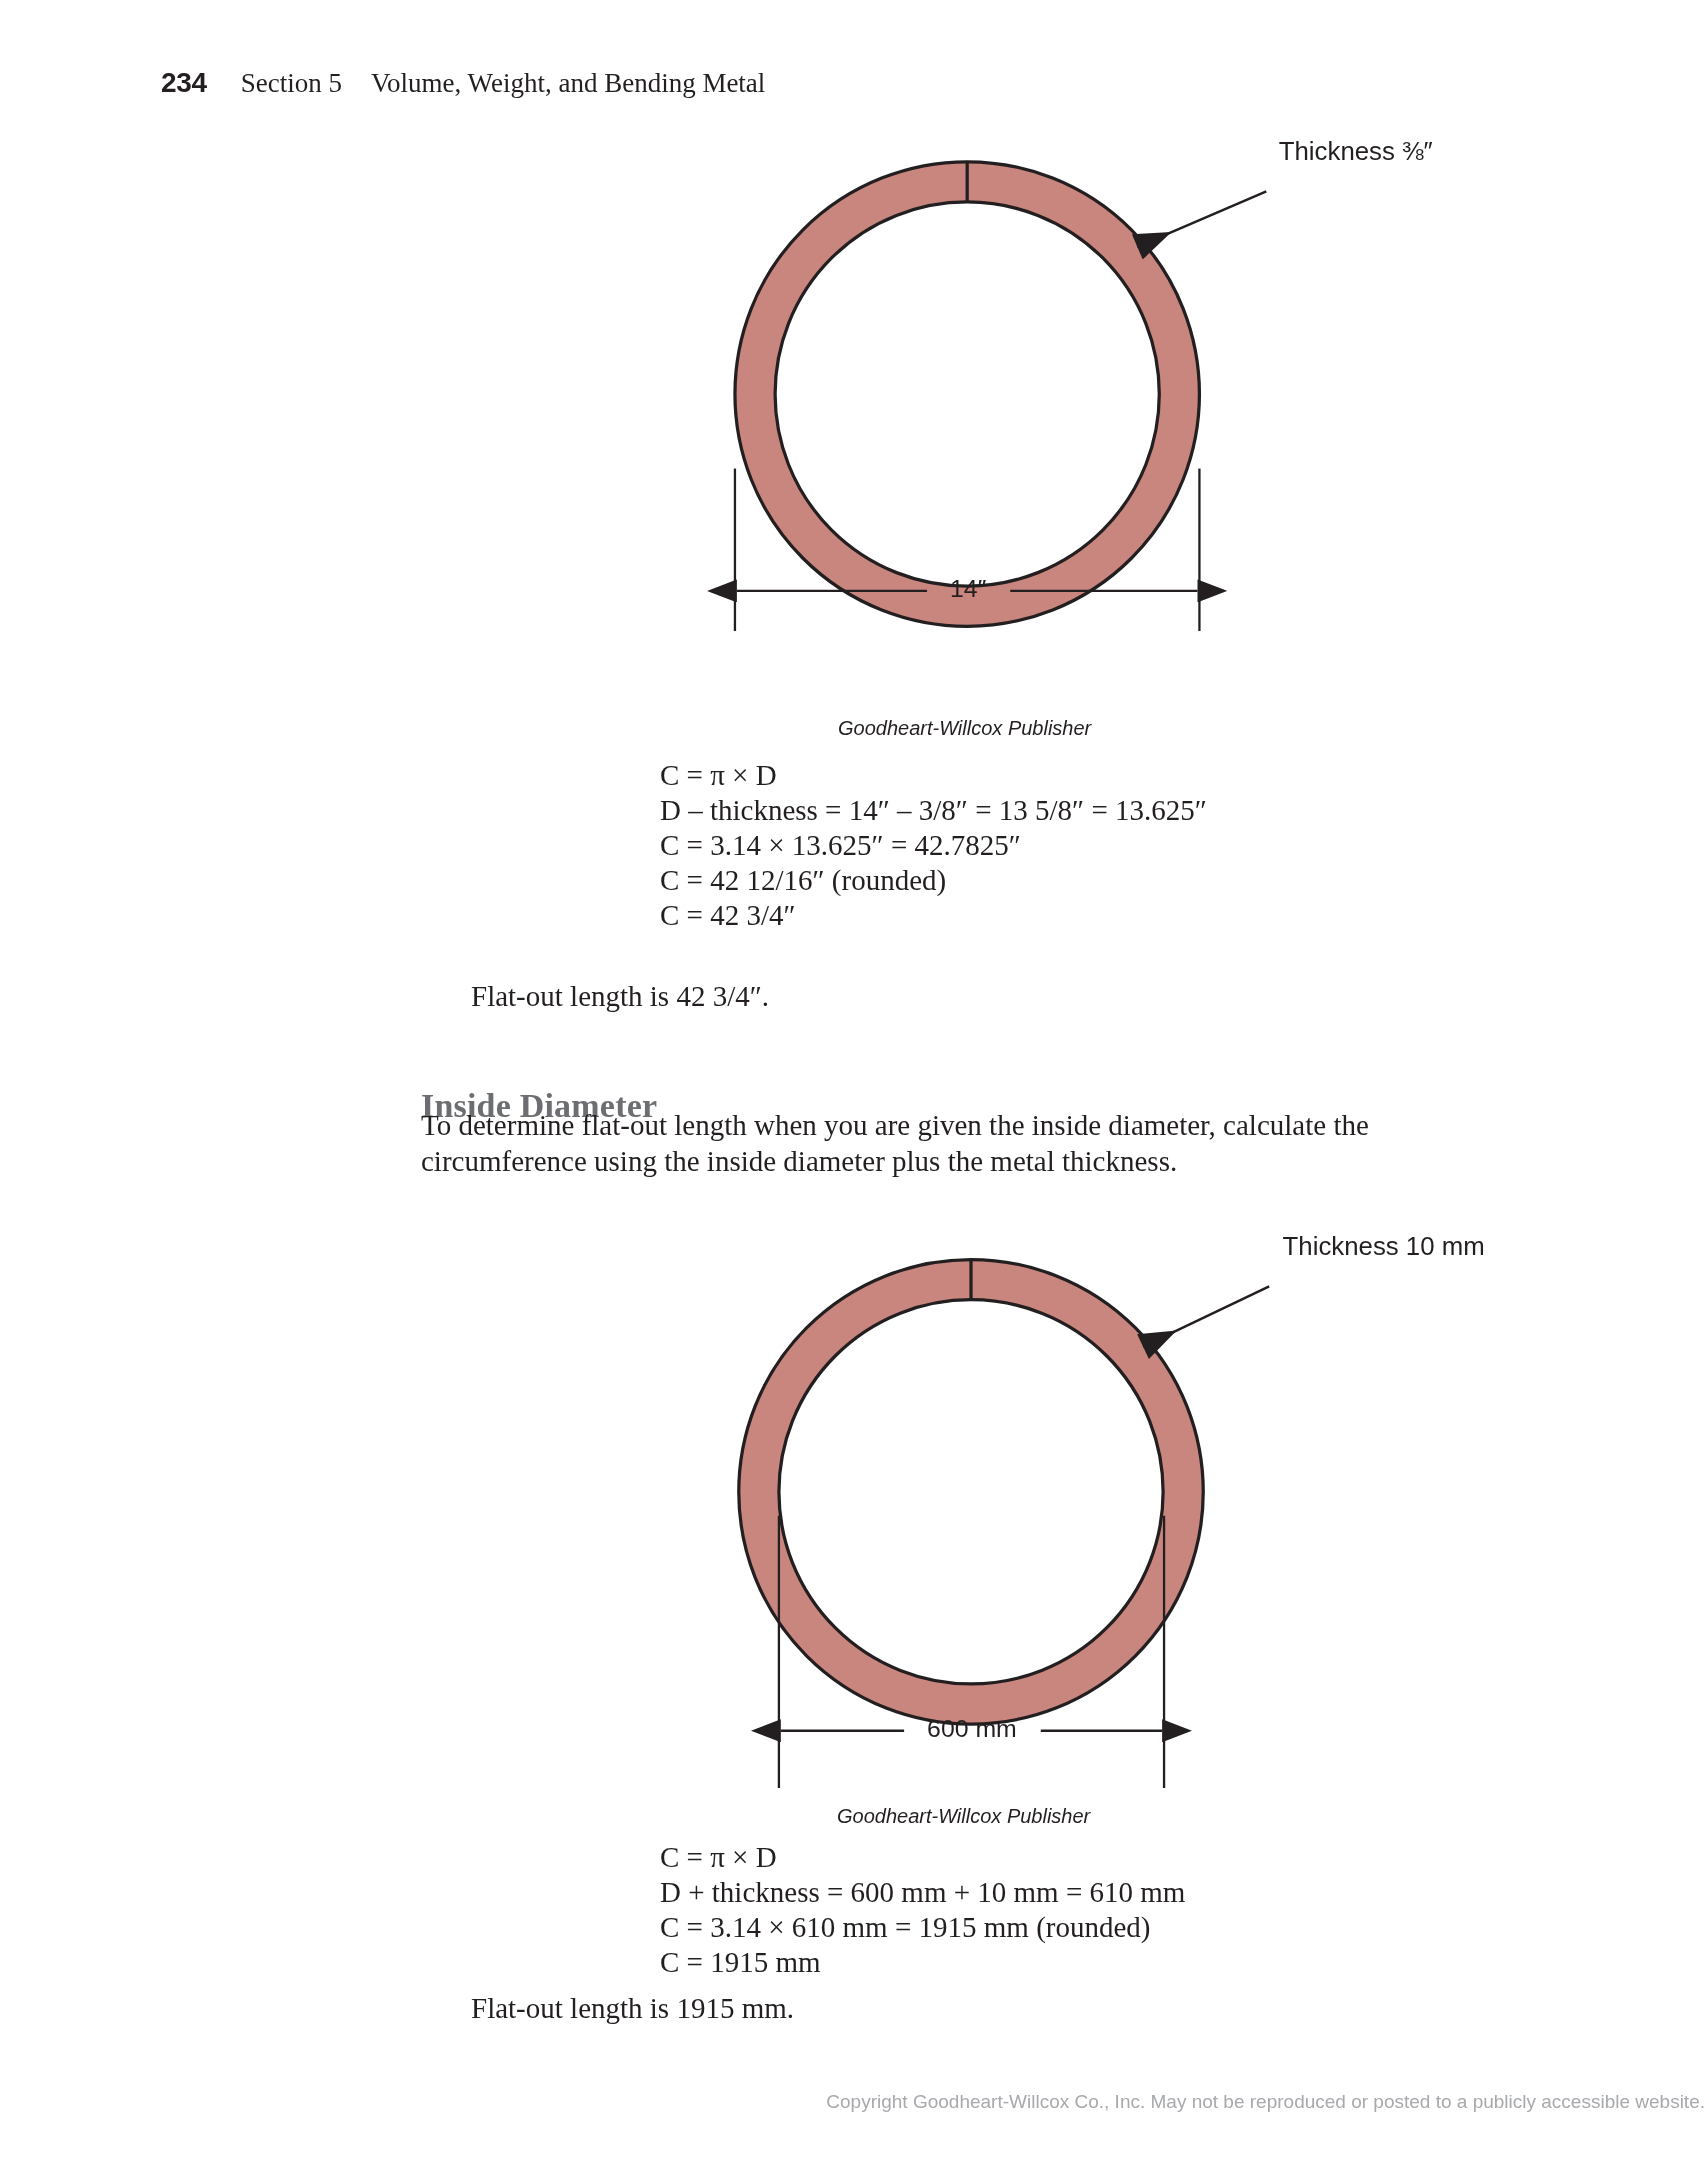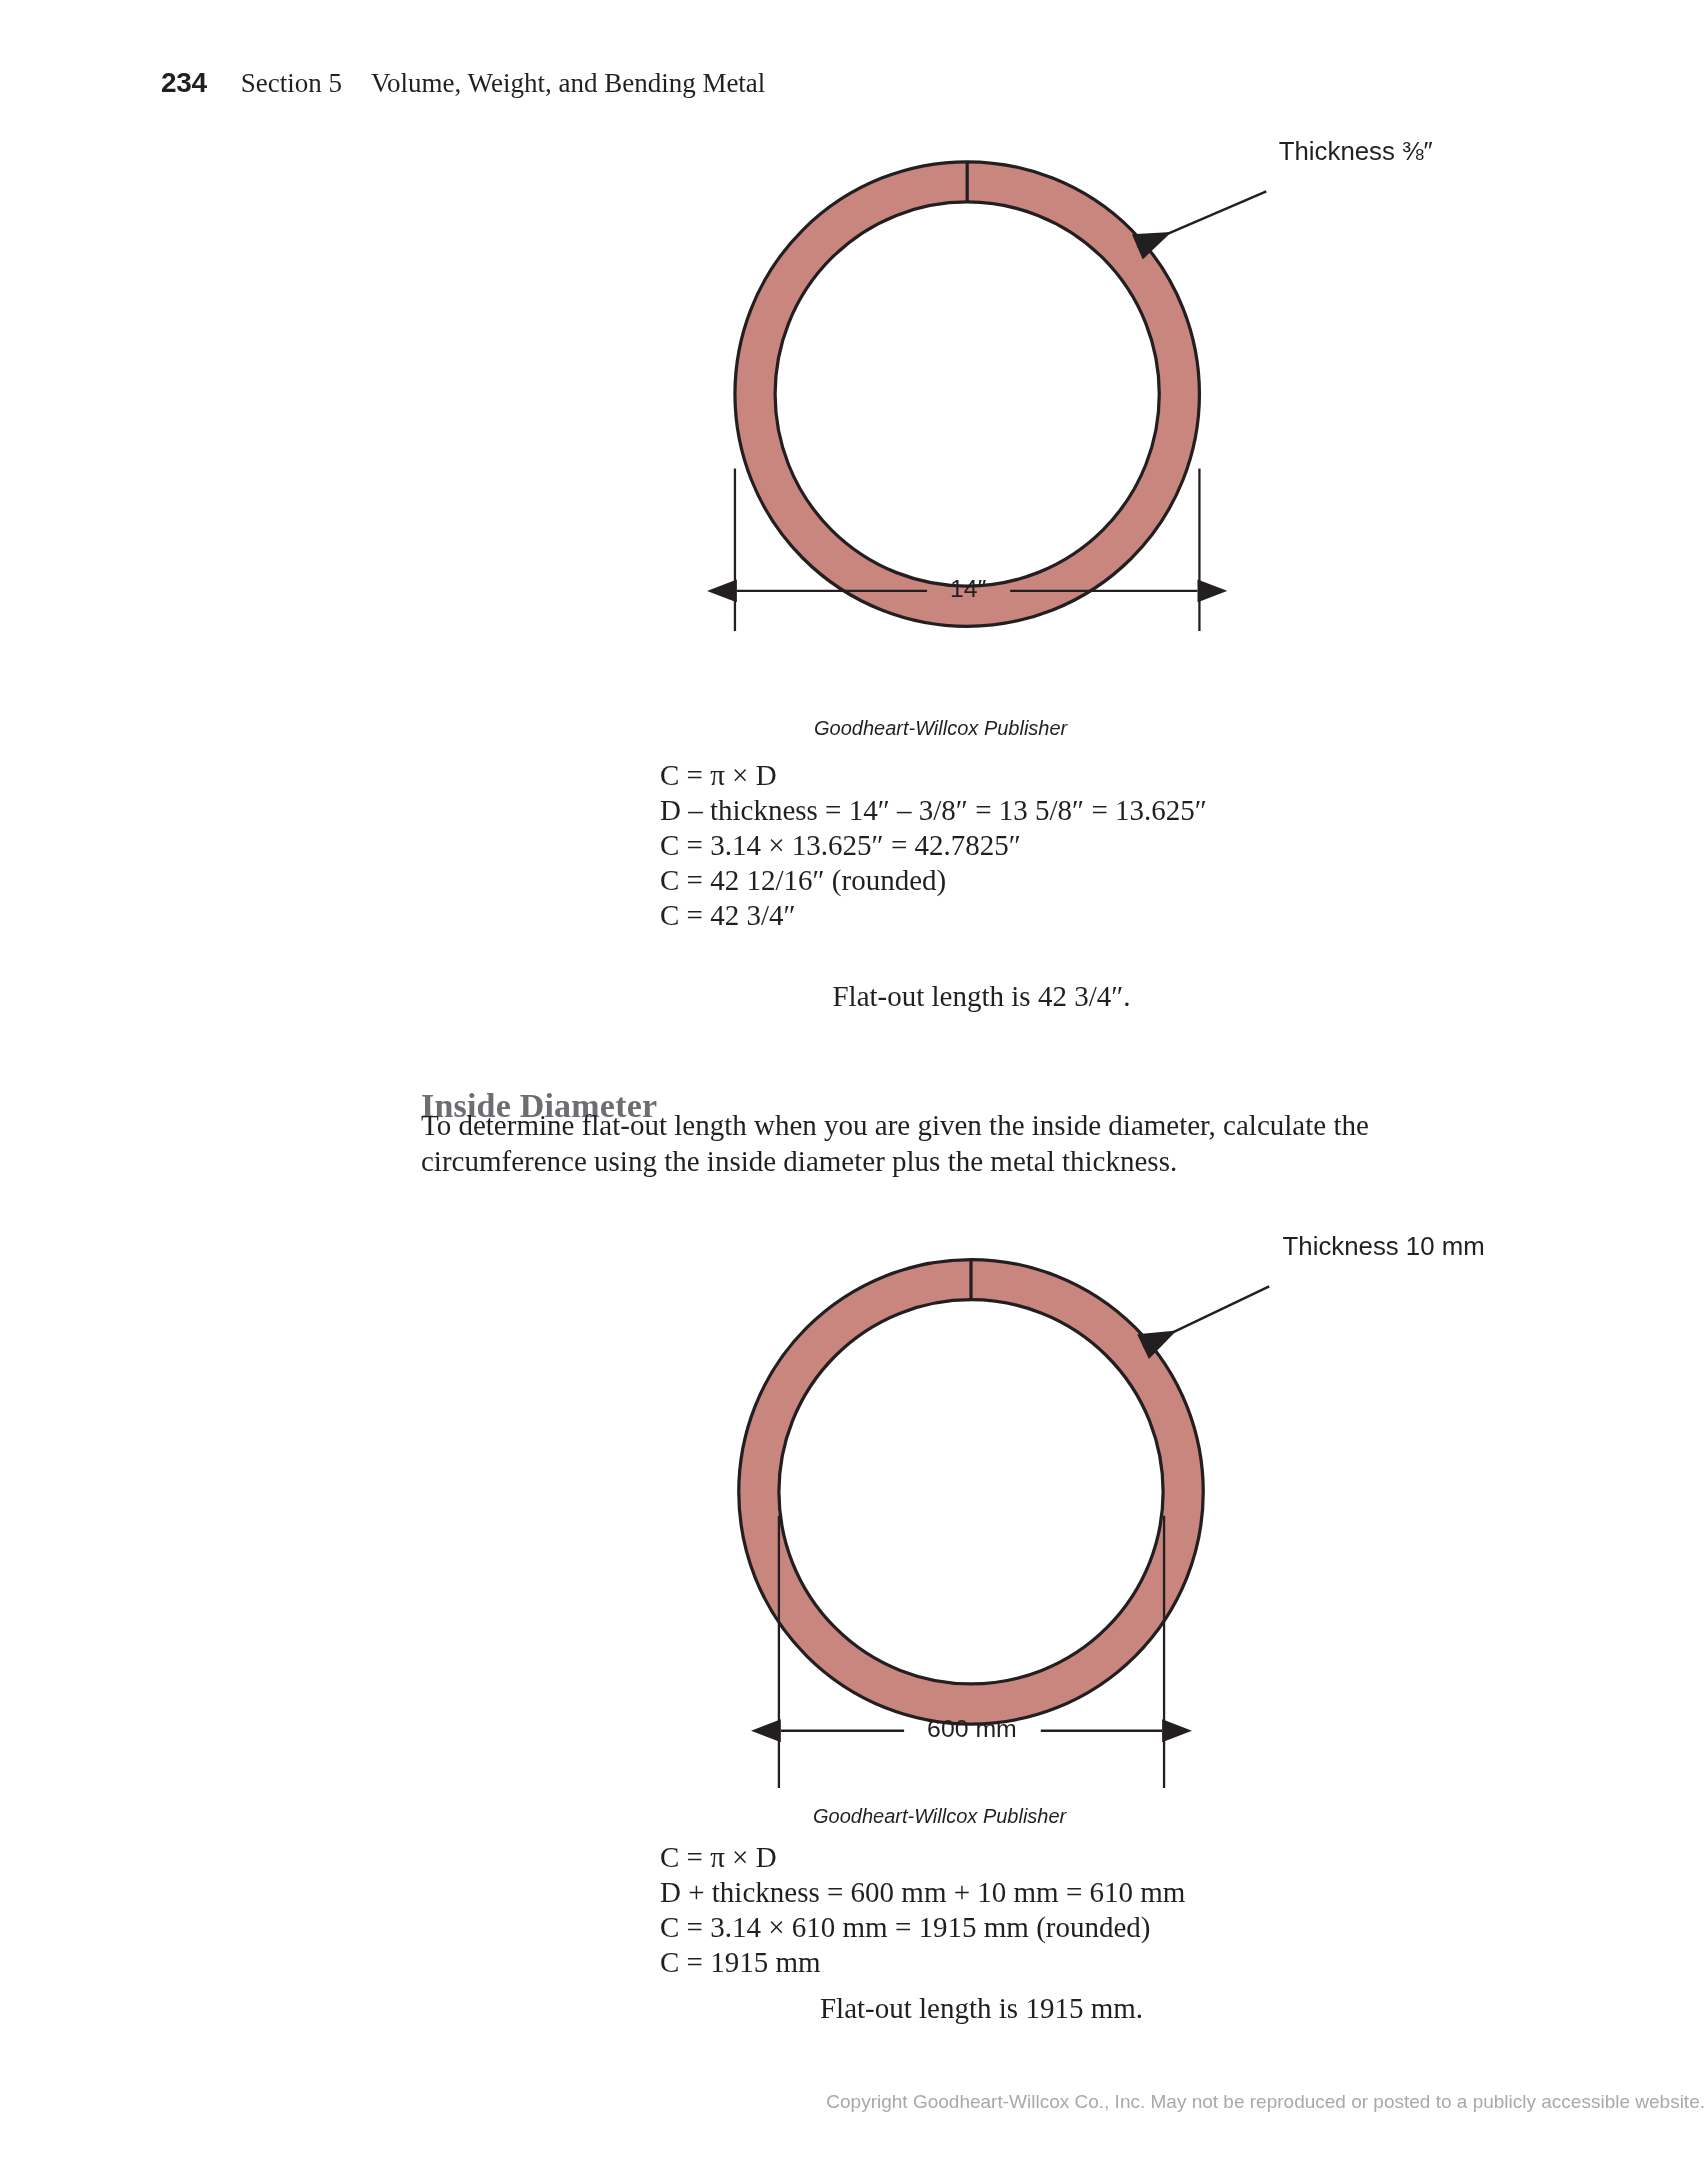--- a/index.html
+++ b/index.html
@@ -54,20 +54,21 @@
     display: block;
   }
 
   .credit {
     position: absolute;
     font-family: "Liberation Sans", sans-serif;
     font-style: italic;
     font-size: 20px;
     color: #231f20;
     white-space: nowrap;
+    margin-left: 24px;
   }
 
   
   .math-block {
     position: absolute;
     left: 660px;
   }
   .math-line {
     font-size: 29px;
     line-height: 35px;
@@ -77,21 +78,20 @@
 
   
   .para {
     position: absolute;
     font-size: 29px;
     line-height: 36px;
     color: #231f20;
   }
   .para-indent {
     text-indent: 50px;
-    text-align: center;
   }
 
   
   .section-heading {
     position: absolute;
     left: 421px;
     font-family: "Liberation Serif", serif;
     font-weight: bold;
     font-size: 34px;
     color: #6d6e71;

